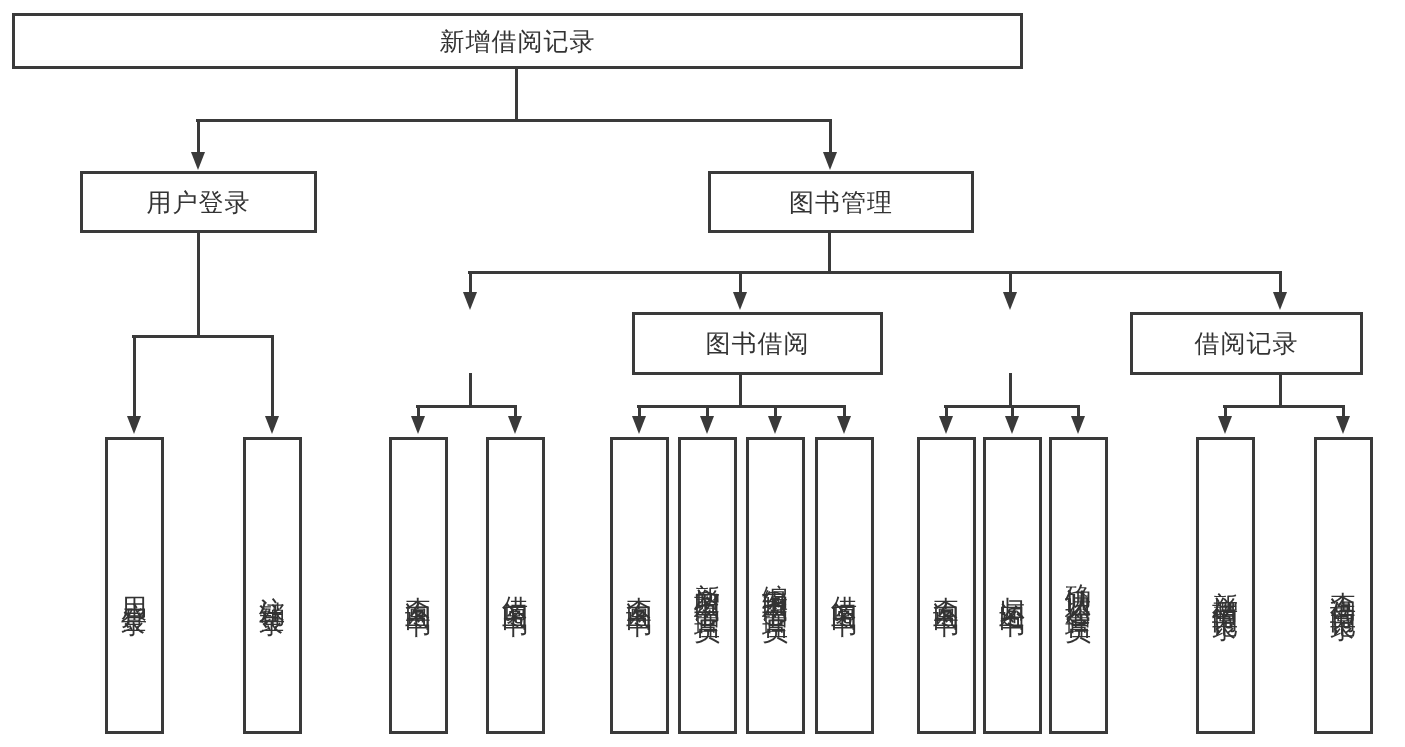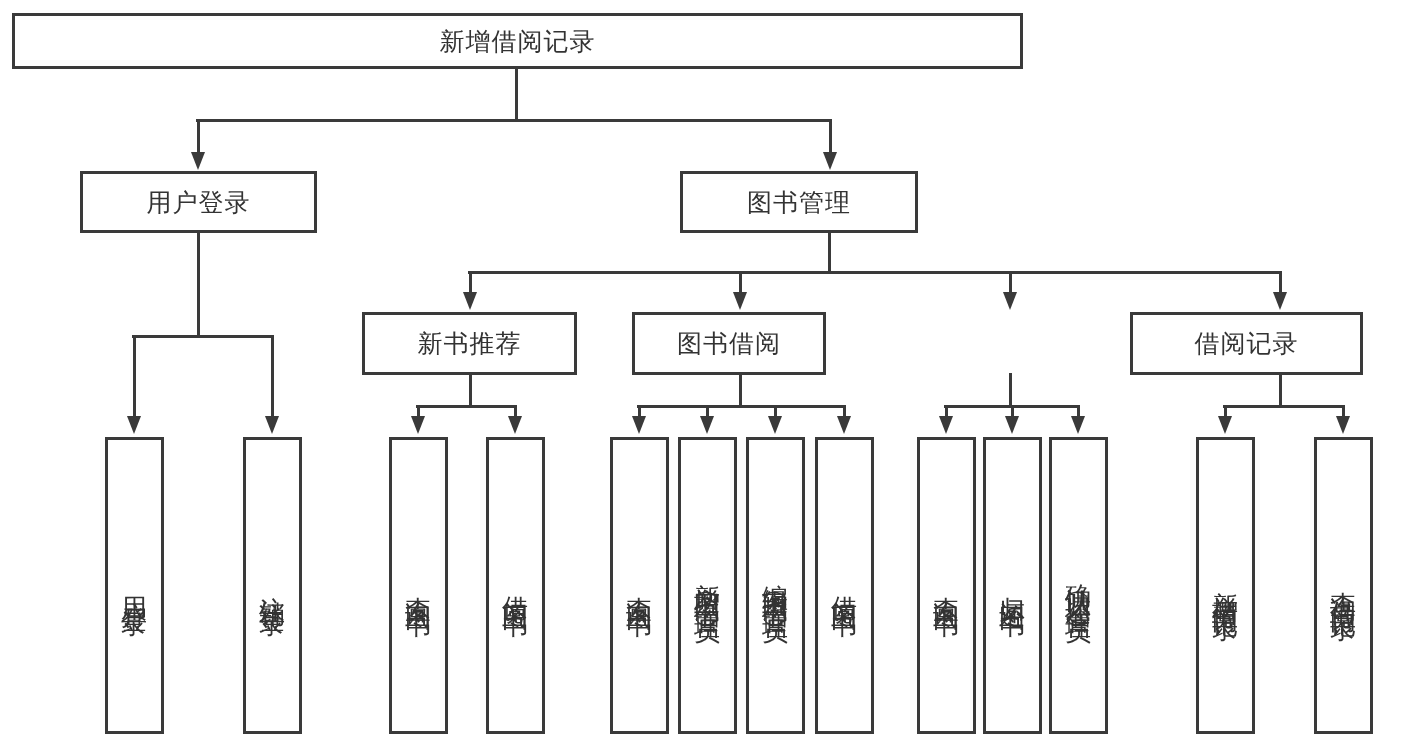--- a/index.html
+++ b/index.html
@@ -28,24 +28,23 @@
   }
 </style>
 </head>
 <body>
 
 <div class="canvas" id="canvas">
 
   <div class="box hbox" style="left:12px;top:13px;width:1011px;height:56px">新增借阅记录</div>
 
   <div class="box hbox" style="left:80px;top:171px;width:237px;height:62px">用户登录</div>
-  <div class="box hbox" style="left:680px;top:171px;width:238px;height:62px">图书管理</div>
+  <div class="box hbox" style="left:708px;top:171px;width:266px;height:62px">图书管理</div>
 
-  <div class="box hbox" style="left:362px;top:312px;width:215px;height:63px">新书推荐</div>
-  <div class="box hbox" style="left:632px;top:312px;width:194px;height:63px">图书借阅</div>
+  <div class="box hbox" style="left:632px;top:312px;width:251px;height:63px">图书借阅</div>
   <div class="box hbox" style="left:1130px;top:312px;width:233px;height:63px">借阅记录</div>
 
   <div class="box vbox" style="left:105px;top:437px;width:59px;height:297px">
     <span>用户登录</span>
   </div>
   <div class="box vbox" style="left:243px;top:437px;width:59px;height:297px">
     <span>注销登录</span>
   </div>
 
   <div class="box vbox" style="left:389px;top:437px;width:59px;height:297px">

